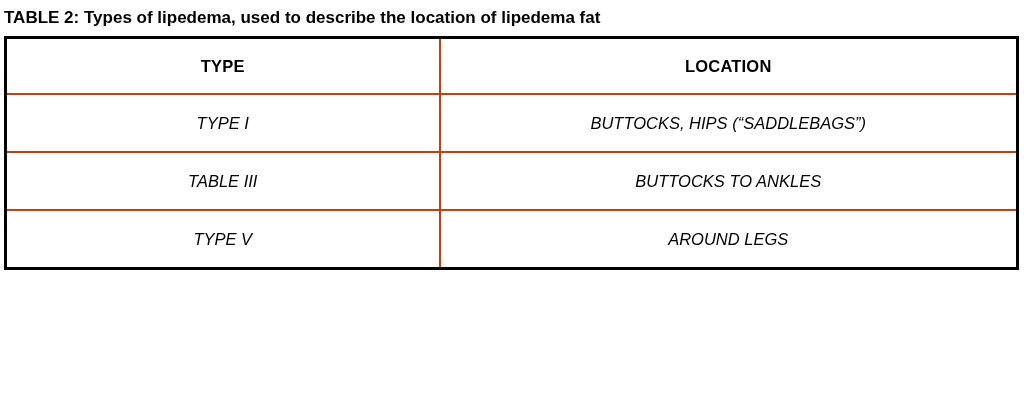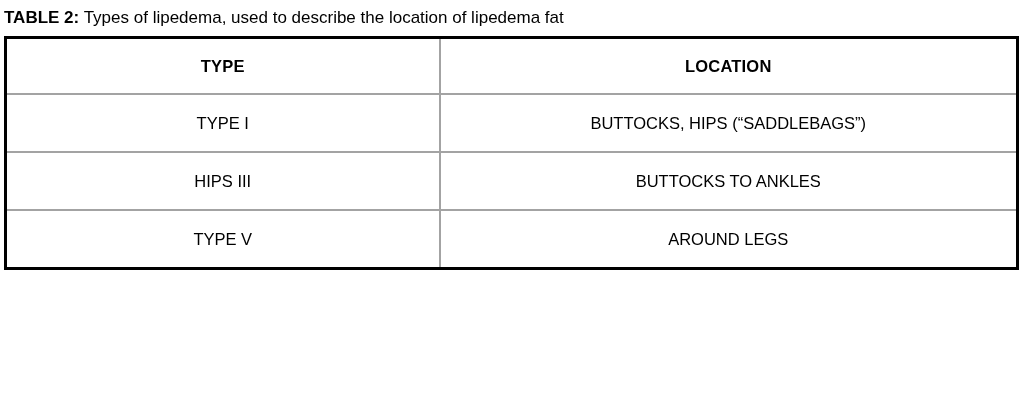--- a/index.html
+++ b/index.html
@@ -25,50 +25,51 @@
     left: 4px;
     top: 7px;
     font-size: 17px;
     line-height: 21px;
     white-space: nowrap;
   }
   .caption .caption-label {
     font-weight: bold;
   }
   .caption .caption-text {
-    font-weight: normal;
+    font-weight: bold;
   }
   table.lipedema-table {
     position: absolute;
     left: 4px;
     top: 36px;
     width: 1012px;
     border-collapse: collapse;
     table-layout: fixed;
     border: 3px solid #000000;
   }
   table.lipedema-table col.col-type { width: 434px; }
   table.lipedema-table col.col-location { width: 578px; }
   table.lipedema-table th,
   table.lipedema-table td {
-    border: 2px solid #a3a3a3;
+    border: 2px solid #c2410c;
     text-align: center;
     vertical-align: middle;
     font-size: 16.5px;
     line-height: 23px;
     padding: 6px 10px;
   }
   table.lipedema-table thead th {
     font-weight: bold;
     height: 42px;
     letter-spacing: 0.2px;
   }
   table.lipedema-table tbody td {
     font-weight: normal;
     height: 44px;
+    font-style: italic;
   }
   table.lipedema-table tbody tr.tall td {
     height: 62px;
   }
 </style>
 </head>
 <body>
 
 <div class="page">
 
@@ -86,21 +87,21 @@
         <th>TYPE</th>
         <th>LOCATION</th>
       </tr>
     </thead>
     <tbody>
       <tr>
         <td>TYPE I</td>
         <td>BUTTOCKS, HIPS (“SADDLEBAGS”)</td>
       </tr>
       <tr>
-        <td>HIPS III</td>
+        <td>TABLE III</td>
         <td>BUTTOCKS TO ANKLES</td>
       </tr>
       <tr>
         <td>TYPE V</td>
         <td>AROUND LEGS</td>
       </tr>
     </tbody>
   </table>
 
 </div>

